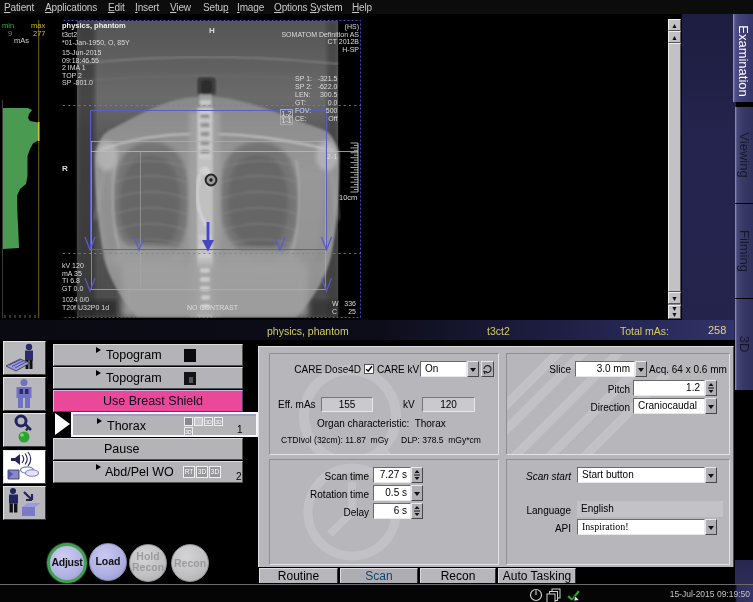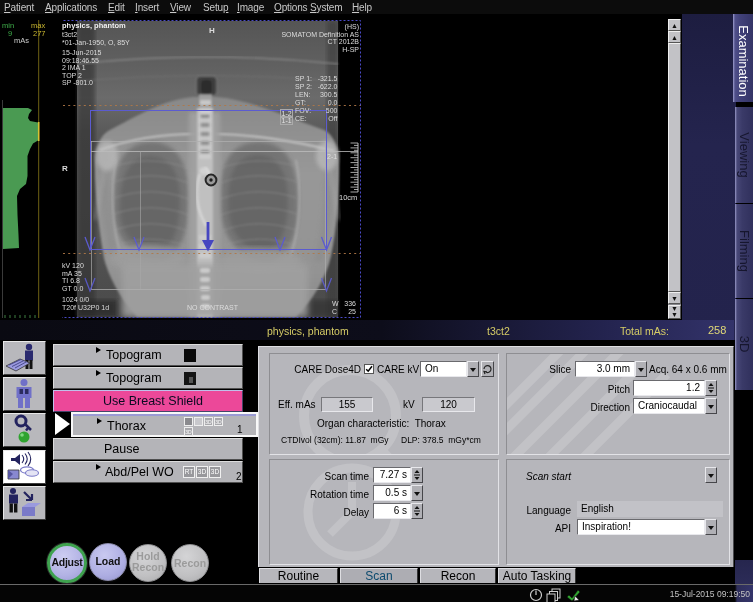--- a/index.html
+++ b/index.html
@@ -553,29 +553,30 @@
   <div class="wfield" style="left:114px;top:156px;width:38px;height:16px;padding:1px 3px 0 0;text-align:right;">6 s</div>
   <div class="spin" style="left:152px;top:156px;width:12px;height:16px;">
     <svg width="10" height="14">
           <path d="M5,2 L7.5,5 L2.5,5 Z" fill="#111"></path>
           <path d="M5,12 L2.5,9 L7.5,9 Z" fill="#111"></path>
           <line x1="2" y1="7" x2="8" y2="7" stroke="#111"></line>
         </svg>
   </div>
 
   <div class="labr" style="left:258px;top:124px;width:54px;font-style:italic;">Scan start</div>
+  <div class="wfield" style="left:318px;top:120px;width:128px;height:16px;padding:1px 0 0 4px;">Start button</div>
   <div class="drbtn" style="left:446px;top:120px;width:12px;height:16px;">
     <svg width="10" height="14">
           <path d="M2,6 L8,6 L5,10 Z" fill="#111"></path>
         </svg>
   </div>
   <div class="labr" style="left:258px;top:158px;width:54px;">Language</div>
   <div class="abs" style="left:318px;top:154px;width:146px;height:16px;background:#c2c2c7;font-size:10px;padding:2px 0 0 4px;box-sizing:border-box;">English</div>
   <div class="labr" style="left:258px;top:176px;width:54px;">API</div>
-  <div class="wfield" style="left:318px;top:172px;width:128px;height:16px;padding:1px 0 0 4px;">Inspiration!</div>
+  <div class="wfield" style="left:318px;top:172px;width:128px;height:16px;padding:1px 0 0 4px;font-family:Liberation Serif, serif;">Inspiration!</div>
   <div class="drbtn" style="left:446px;top:172px;width:12px;height:16px;">
     <svg width="10" height="14">
           <path d="M2,6 L8,6 L5,10 Z" fill="#111"></path>
         </svg>
   </div>
 </div>
 
 <div class="btab" style="left:259px;width:79px;"><span style="position:relative;top:0px">Routine</span></div>
 <div class="btab" style="left:340px;width:78px;color:#0c4a6e;background:#adadb3;">Scan</div>
 <div class="btab" style="left:420px;width:76px;">Recon</div>

